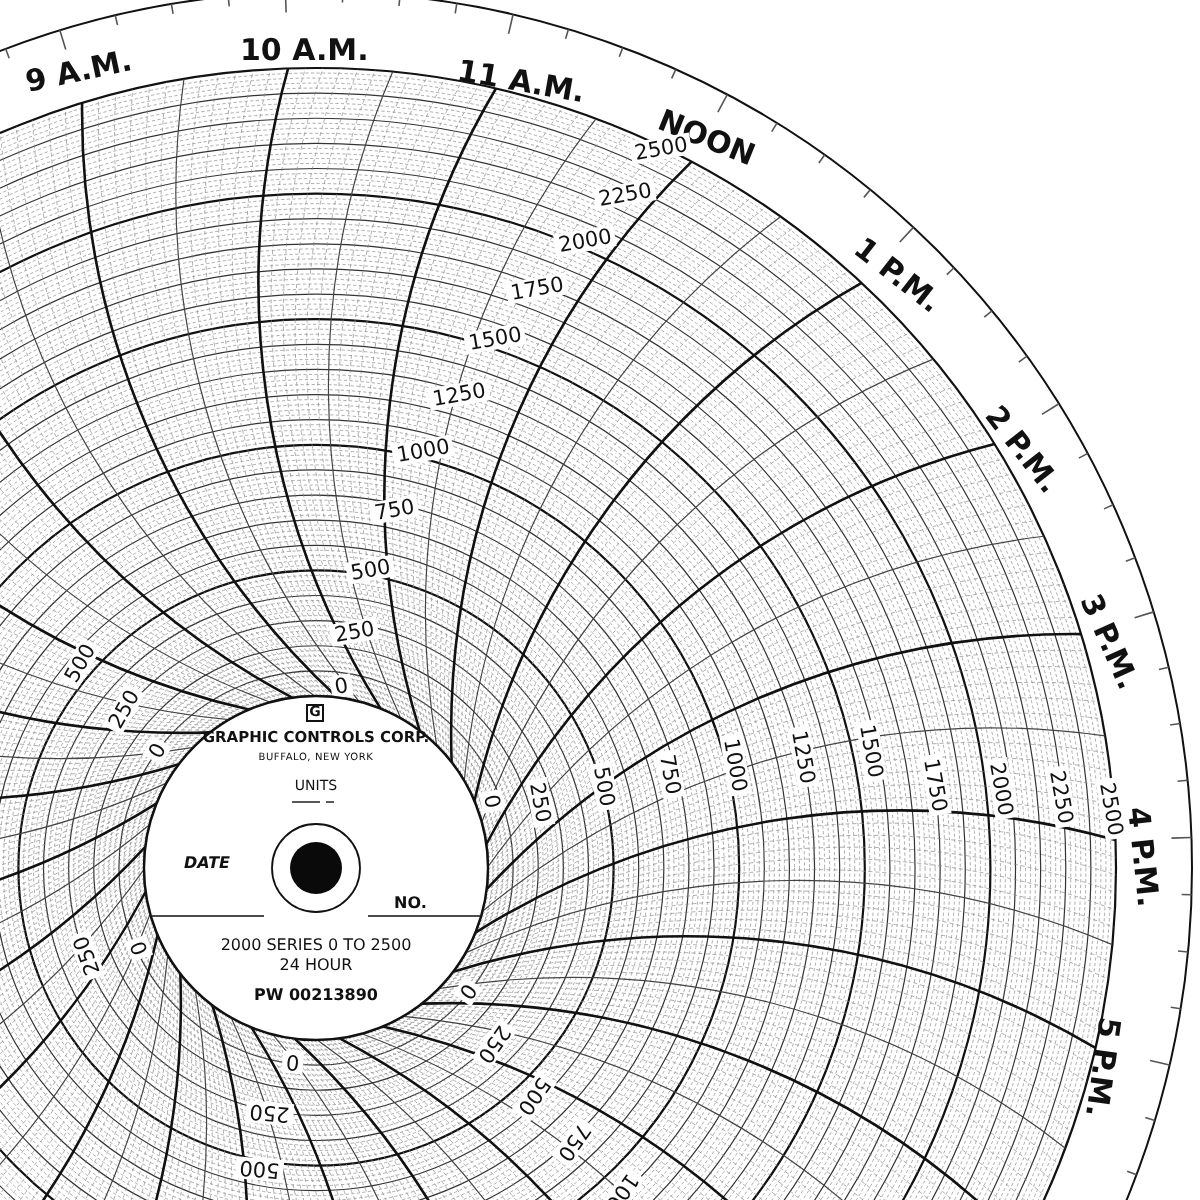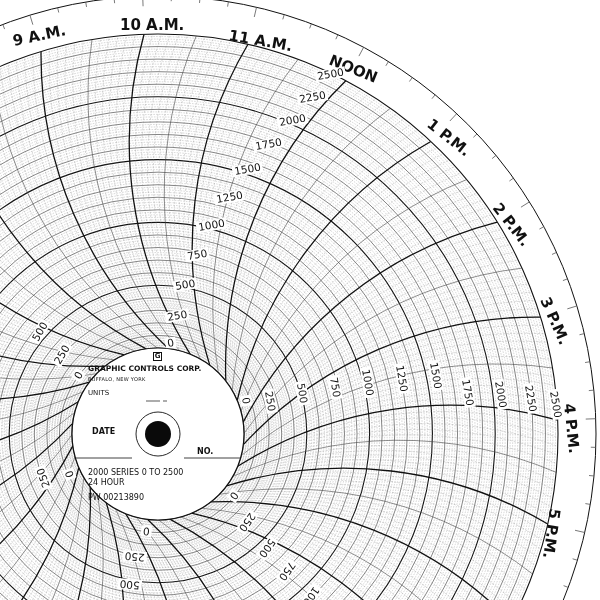--- a/index.html
+++ b/index.html
@@ -1,28 +1,28 @@
 <!DOCTYPE html>
 <html><head>
 <meta charset="utf-8">
 <style>
   html, body { margin:0; padding:0; background:#ffffff; }
   body { width:600px; height:600px; overflow:hidden; position:relative; font-family:"DejaVu Sans", sans-serif; }
   #chart-svg { position:absolute; left:0; top:0; }
   .hour-label { font-family:"DejaVu Sans", sans-serif; font-size:15px; font-weight:bold; fill:#111; }
   .scale-label { font-family:"DejaVu Sans", sans-serif; font-size:10.5px; fill:#111; }
-  .hub-text { position:absolute; color:#111; text-align:left; white-space:nowrap; }
+  .hub-text { position:absolute; color:#111; text-align:center; white-space:nowrap; }
   .hub-corp { left:88px; top:364px; width:140px; font-size:7.5px; font-weight:bold; }
   .hub-city { left:88px; top:376px; width:140px; font-size:5px; letter-spacing:0.3px; }
   .hub-units { left:88px; top:389px; width:140px; font-size:7px; font-weight:normal; }
-  .hub-date { left:92px; top:427px; font-size:8px; font-weight:bold; }
+  .hub-date { left:92px; top:427px; font-size:8px; font-weight:bold;font-style:italic; }
   .hub-no { left:197px; top:447px; font-size:8px; font-weight:bold; }
   .hub-series { left:88px; top:468px; width:140px; font-size:8px; }
   .hub-hour { left:88px; top:478px; width:140px; font-size:8px; }
-  .hub-pw { left:88px; top:493px; width:140px; font-size:8px; }
+  .hub-pw { left:88px; top:493px; width:140px; font-size:8px;font-weight:bold; }
   .hub-logo { position:absolute; left:153px; top:352px; width:9px; height:9px; border:1.5px solid #111; box-sizing:border-box;
               font-size:7px; line-height:6px; text-align:center; font-weight:bold; color:#111; }
 </style>
 </head>
 <body>
 
 <svg id="chart-svg" width="600" height="600" viewBox="0 0 600 600">
   <defs>
     <clipPath id="ring-clip">
       <path id="ring-clip-path" d="M558,434 A400,400 0 1,0 -242,434 A400,400 0 1,0 558,434 Z M244,434 A86,86 0 1,1 72,434 A86,86 0 1,1 244,434 Z" clip-rule="evenodd"></path>

